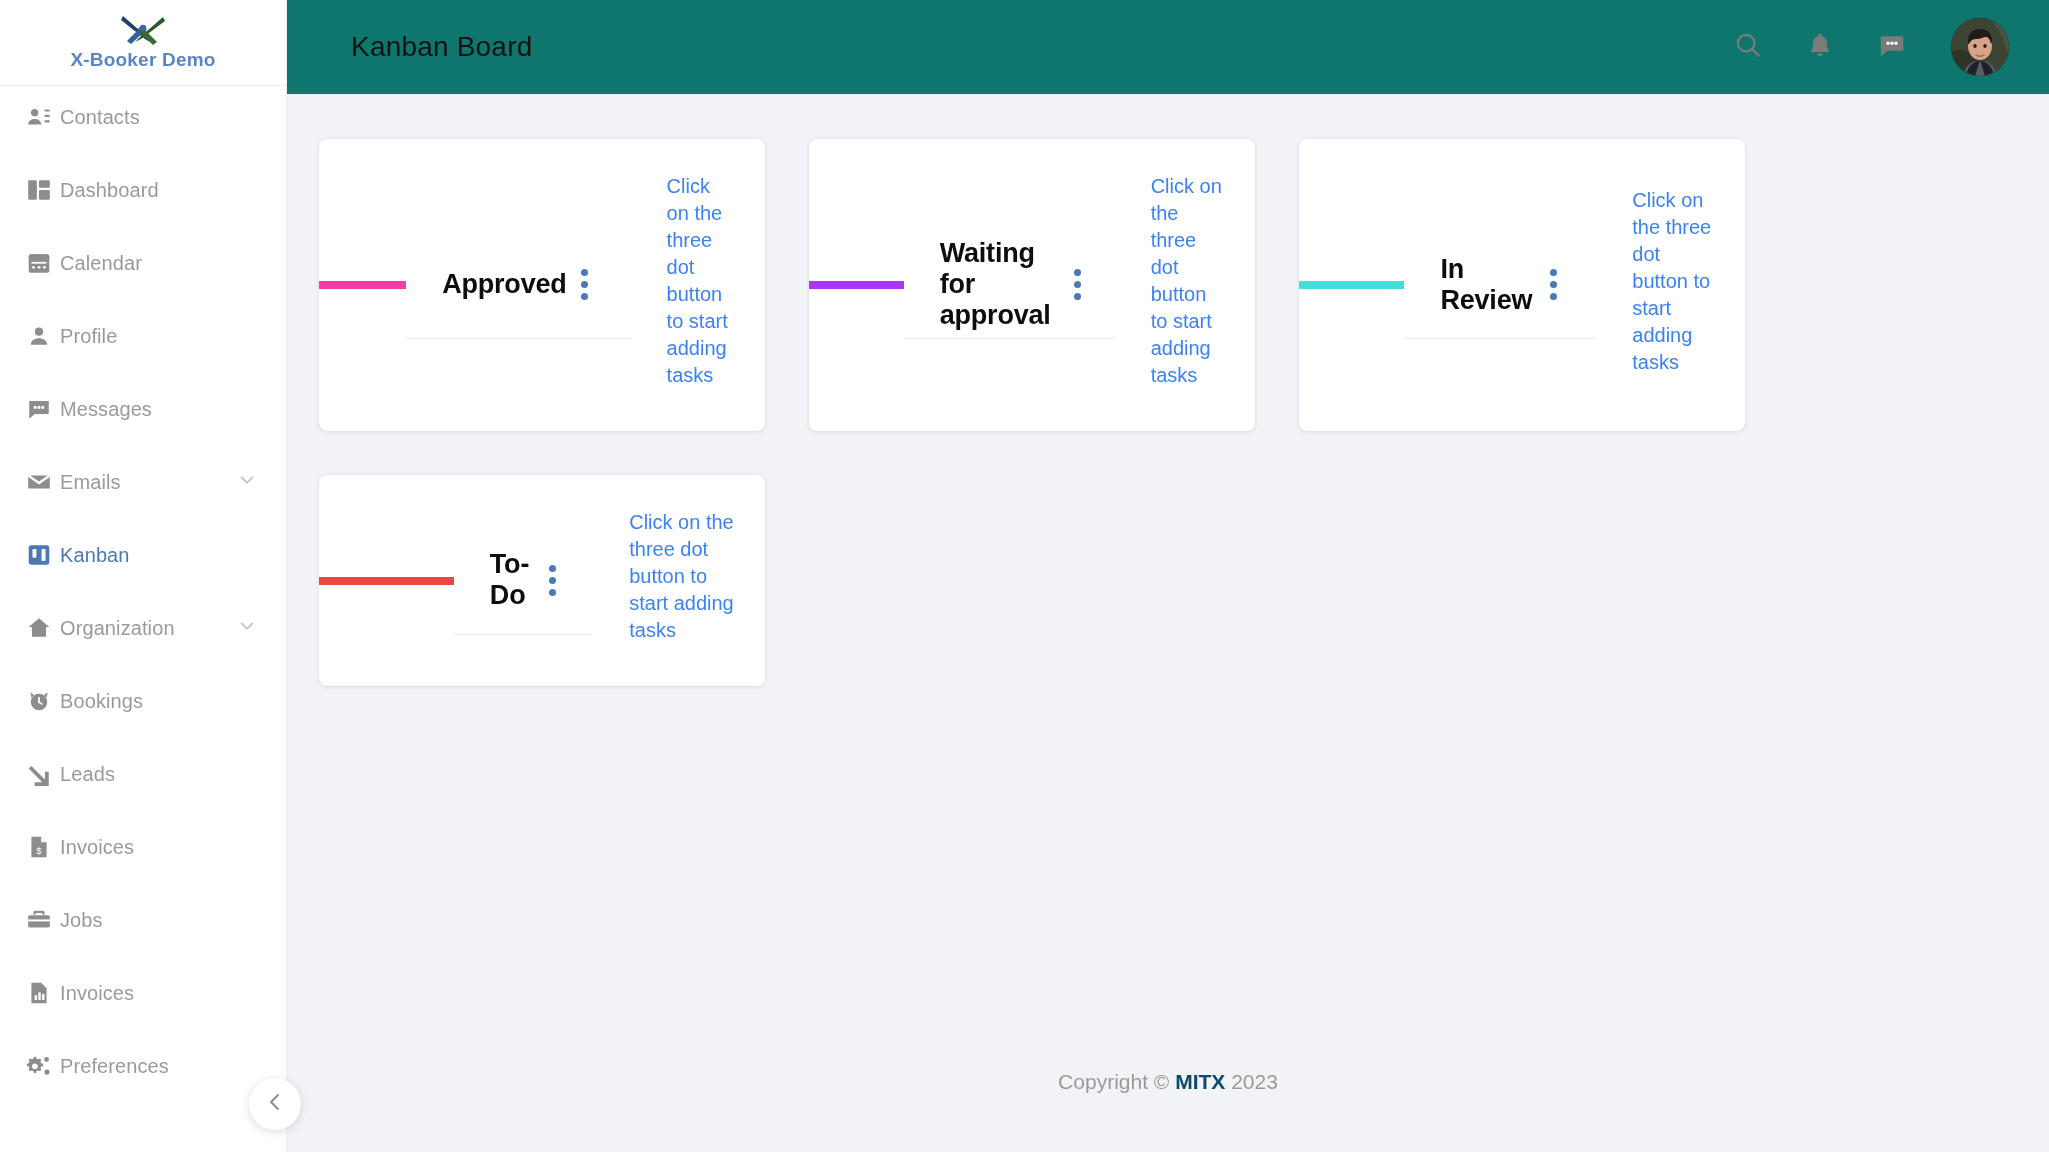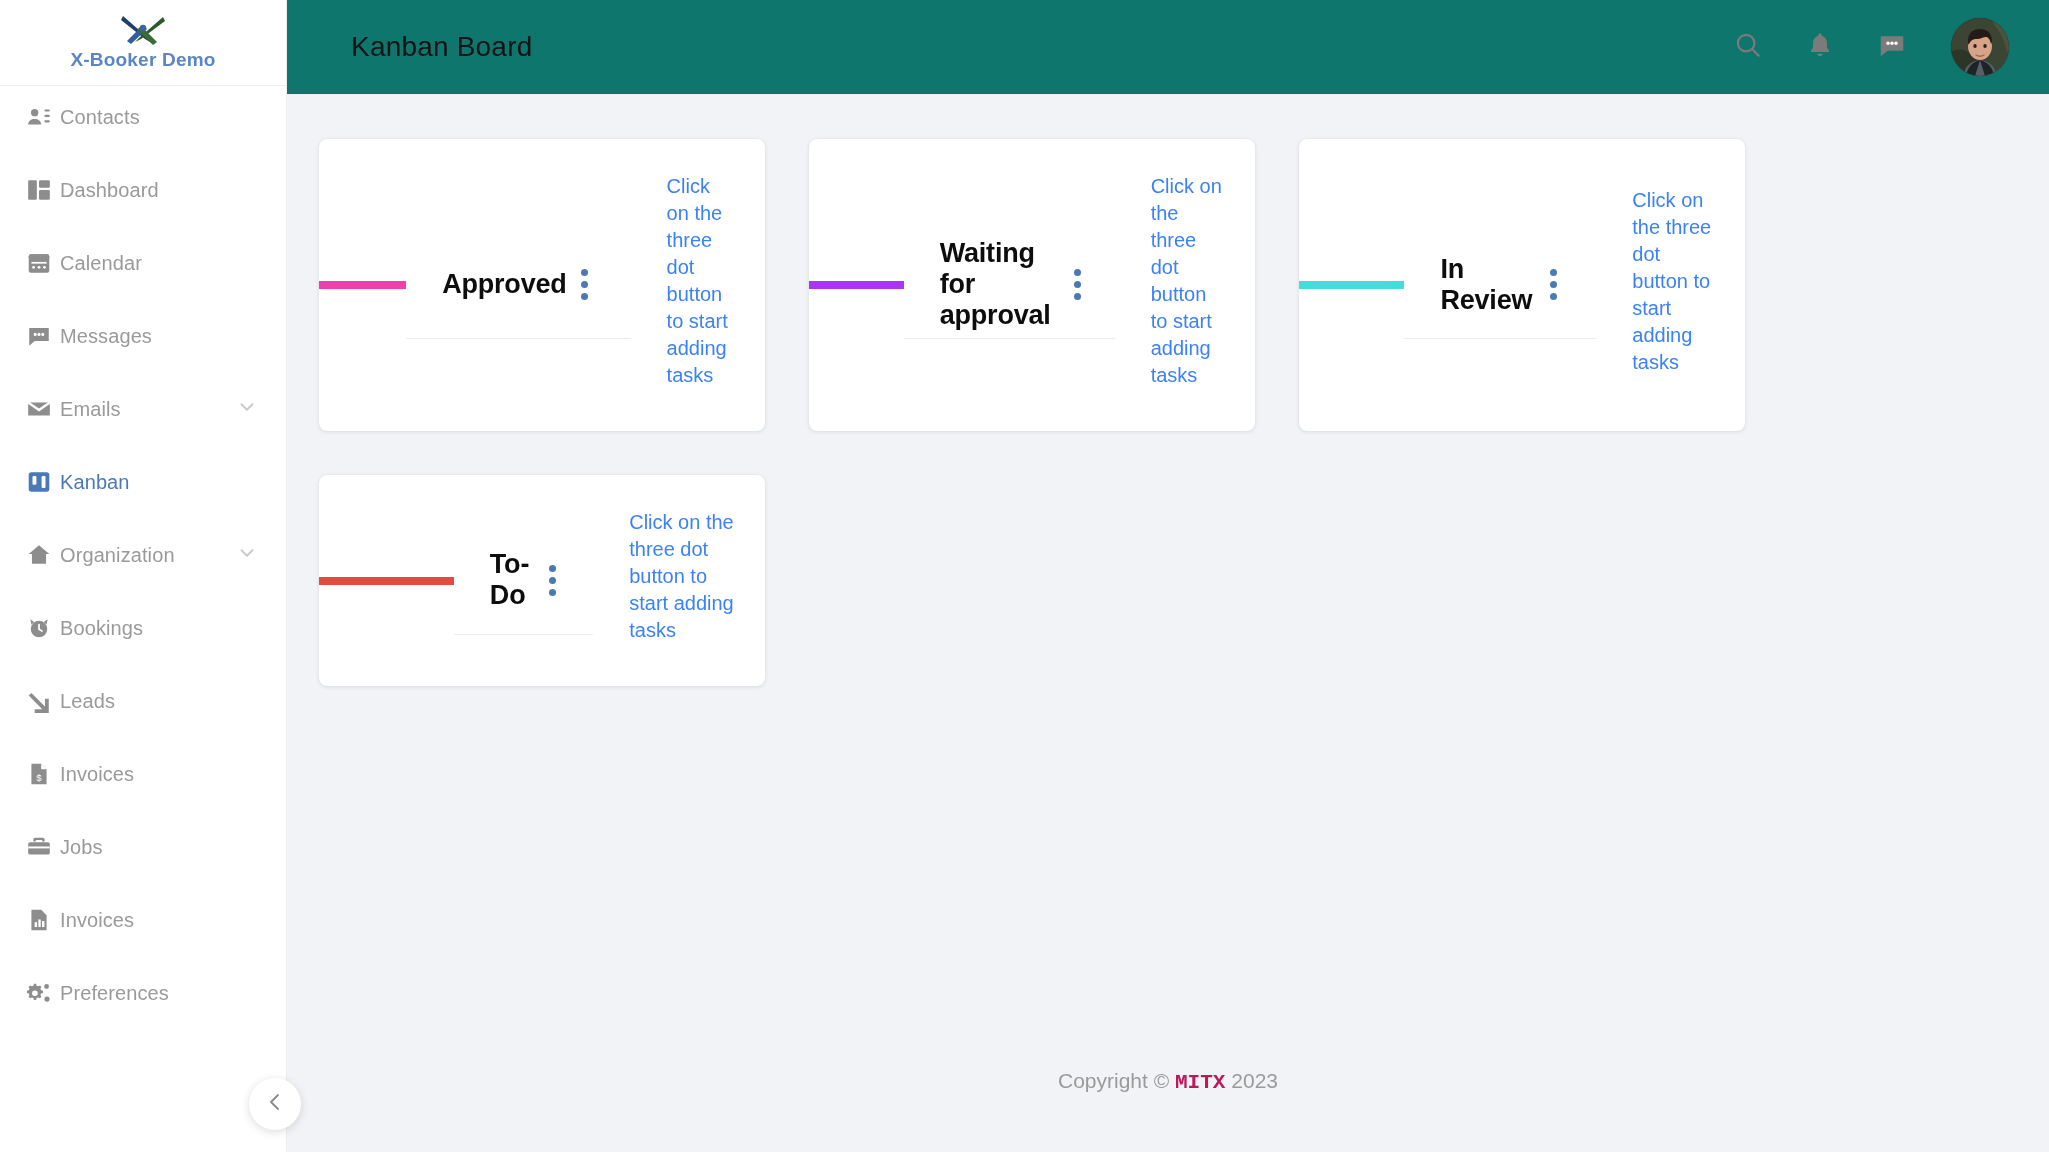--- a/index.html
+++ b/index.html
@@ -148,21 +148,21 @@
     max-width: 350px;
   }
 
   .footer {
     text-align: center;
     padding: 36px 0 46px 0;
     font-size: 21px; color: #9a9a9a;
     position: absolute;
     left: 0; right: 0; bottom: 12px;
   }
-  .footer b { color: #be185d; font-weight: 700; font-family: Liberation Mono, monospace; }
+  .footer b { color: #0c4a6e; font-weight: 700; }
 </style>
 </head>
 <body>
 
 <div id="app">
 
   <aside class="sidebar">
 
     <div class="brand">
       <span class="brand-logo">
@@ -210,20 +210,29 @@
             <rect x="2.5" y="4" width="19" height="5" rx="2" fill="currentColor"></rect>
             <rect x="5" y="11" width="14" height="1.6" fill="#fff"></rect>
             <circle cx="7" cy="16" r="1.3" fill="#fff"></circle>
             <circle cx="12" cy="16" r="1.3" fill="#fff"></circle>
             <circle cx="17" cy="16" r="1.3" fill="#fff"></circle>
           </svg>
         </span>
         <span class="nav-label">Calendar</span>
       </div>
 
+      <div class="nav-item">
+        <span class="nav-ico">
+          <svg width="26" height="26" viewBox="0 0 24 24" fill="currentColor">
+            <circle cx="12" cy="8" r="3.8"></circle>
+            <path d="M4.5 20c0-4 3.4-6 7.5-6s7.5 2 7.5 6z"></path>
+          </svg>
+        </span>
+        <span class="nav-label">Profile</span>
+      </div>
 
       <div class="nav-item">
         <span class="nav-ico">
           <svg width="26" height="26" viewBox="0 0 24 24" fill="currentColor">
             <path d="M3 4.5h18v12H8l-5 4.5z"></path>
             <circle cx="8.5" cy="10.5" r="1.4" fill="#fff"></circle>
             <circle cx="12" cy="10.5" r="1.4" fill="#fff"></circle>
             <circle cx="15.5" cy="10.5" r="1.4" fill="#fff"></circle>
           </svg>
         </span>

